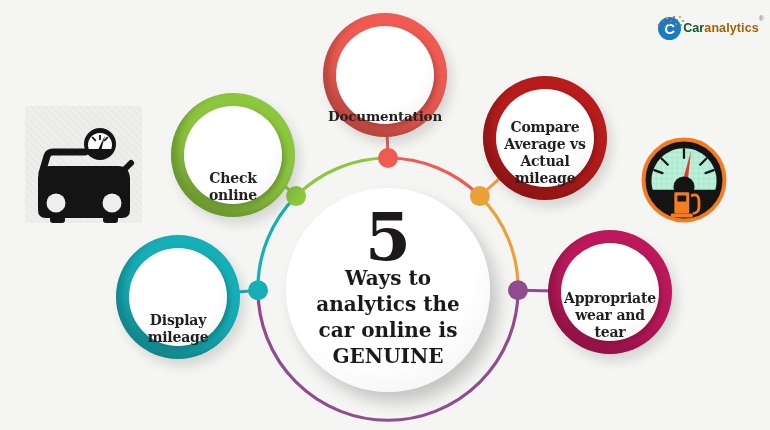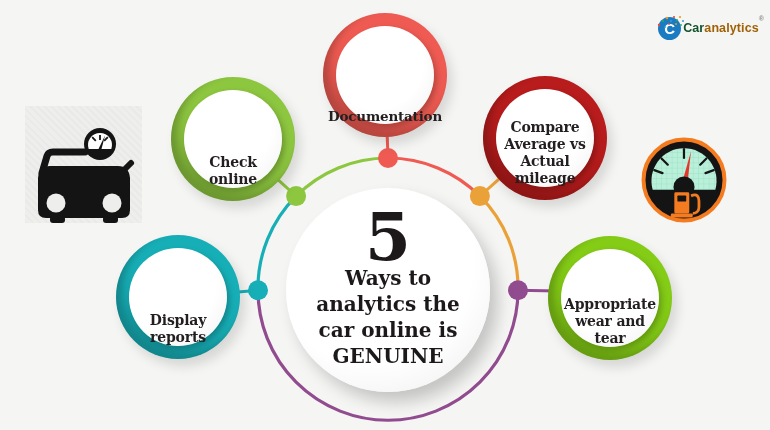--- a/index.html
+++ b/index.html
@@ -97,21 +97,21 @@
     <line x1="518" y1="290.3" x2="610" y2="292" stroke-width="3" stroke="#914c90"></line>
     <line x1="258" y1="290.3" x2="178" y2="297" stroke-width="3" stroke="#17afb7"></line>
 
     <circle cx="296.1" cy="196.1" r="10" fill="#8dc63f"></circle>
     <circle cx="388" cy="158" r="10" fill="#ef5b52"></circle>
     <circle cx="479.9" cy="196.1" r="10" fill="#eaa138"></circle>
     <circle cx="518" cy="290.3" r="10" fill="#914c90"></circle>
     <circle cx="258" cy="290.3" r="10" fill="#17afb7"></circle>
   </svg>
 
-  <div class="method m-check" style="left: 171px; top: 77px; background: rgb(141, 198, 63);">
+  <div class="method m-check" style="left: 171px; top: 93px; background: rgb(141, 198, 63);">
     <div class="inner">
       <span class="method-label">Check
 online</span>
     </div>
   </div>
 
   <div class="method m-doc" style="left: 323px; top: 13px; background: rgb(239, 91, 82);">
     <div class="inner">
       <span class="method-label">Documentation</span>
     </div>
@@ -119,31 +119,31 @@
 
   <div class="method m-compare" style="left: 483px; top: 76px; background: #b91c1c;">
     <div class="inner">
       <span class="method-label">Compare
 Average vs
 Actual
 mileage</span>
     </div>
   </div>
 
-  <div class="method m-wear" style="left: 548px; top: 236px; background: #84cc16;">
+  <div class="method m-wear" style="left: 548px; top: 230px; background: #be185d;">
     <div class="inner">
       <span class="method-label">Appropriate
 wear and tear</span>
     </div>
   </div>
 
   <div class="method m-reports" style="left: 116px; top: 235px; background: rgb(23, 175, 183);">
     <div class="inner">
       <span class="method-label">Display
-reports</span>
+mileage</span>
     </div>
   </div>
 
   <div class="center-circle">
     <div class="center-number">5</div>
     <div class="center-line">Ways to</div>
     <div class="center-line">analytics the</div>
     <div class="center-line">car online is</div>
     <div class="center-line">GENUINE</div>
   </div>

